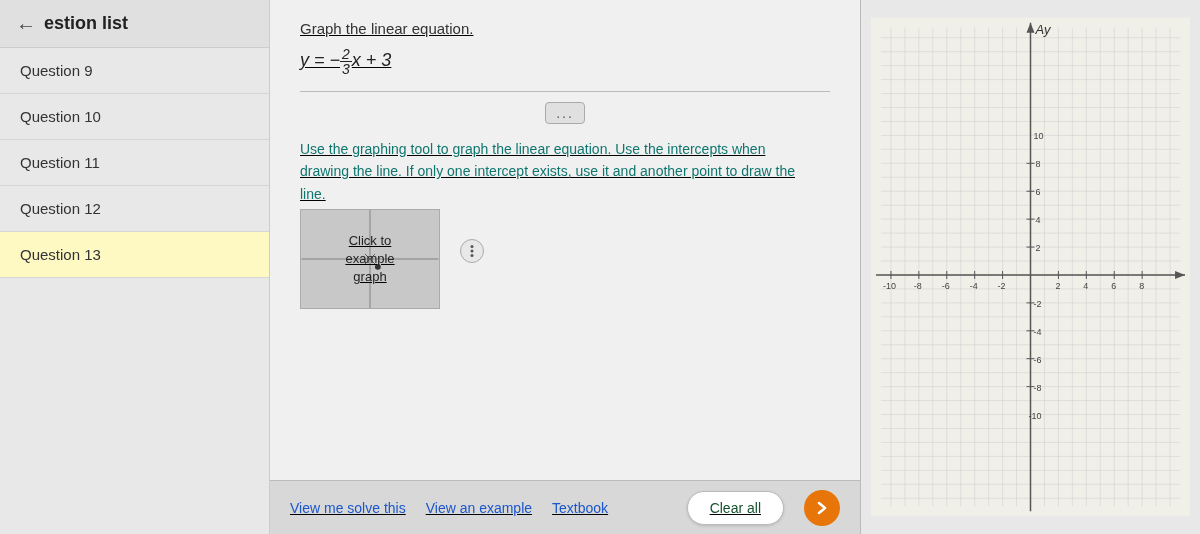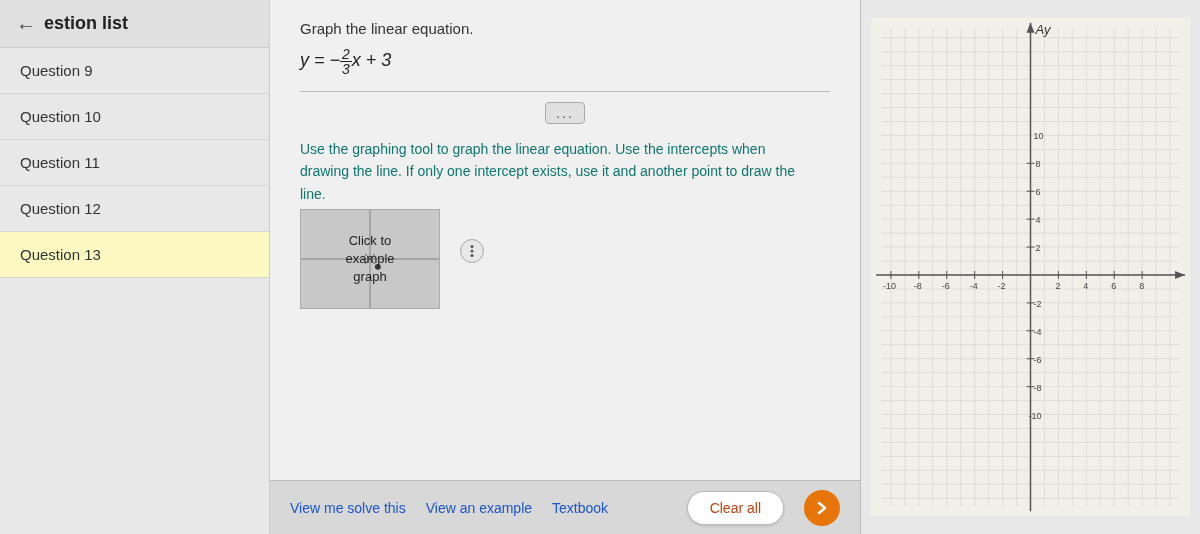--- a/index.html
+++ b/index.html
@@ -61,20 +61,21 @@
     }
 
     
     .content-area {
       flex: 1;
       background: #f0f0f0;
       display: flex;
       flex-direction: column;
       overflow: hidden;
       position: relative;
+      text-decoration: underline;
     }
 
     .question-content {
       padding: 20px 30px;
       flex: 1;
       overflow-y: auto;
     }
 
     .question-title {
       font-size: 15px;
@@ -204,21 +205,21 @@
 
     .spacer { flex: 1; }
 
     .clear-all-btn {
       background: white;
       border: 1px solid #bbb;
       border-radius: 20px;
       padding: 8px 22px;
       font-size: 14px;
       cursor: pointer;
-      color: #c2410c;
+      color: #14532d;
       font-weight: 500;
       box-shadow: 0 1px 3px rgba(0,0,0,0.15);
     }
 
     .orange-circle {
       width: 36px;
       height: 36px;
       background: #e8750a;
       border-radius: 50%;
       display: flex;

